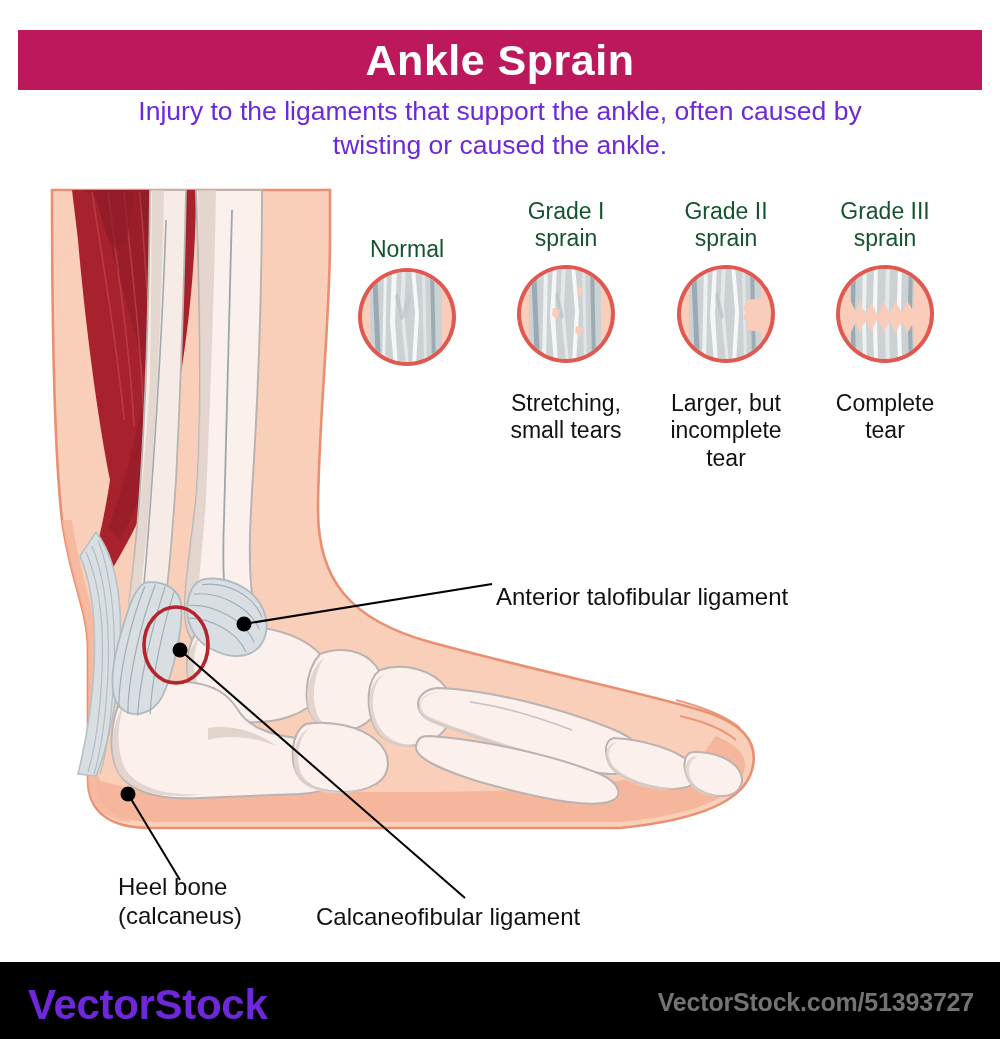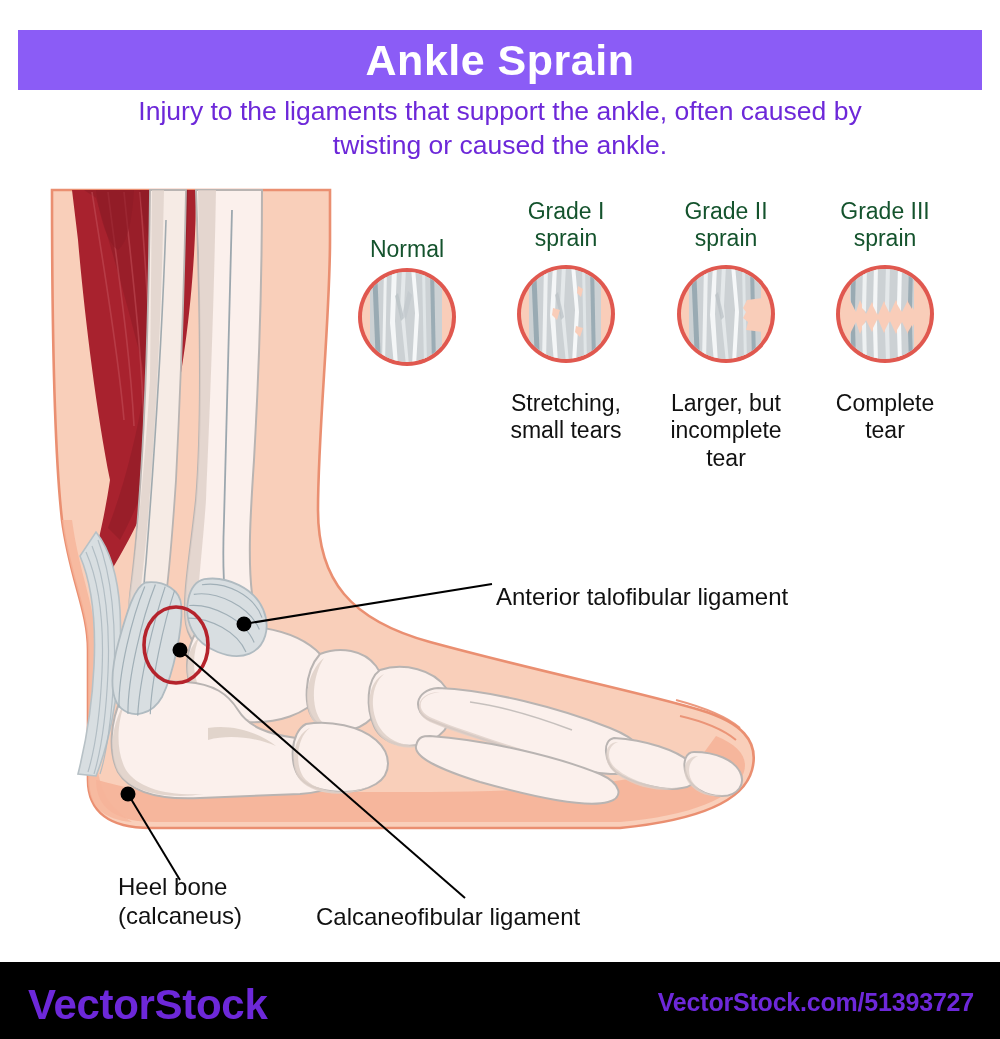--- a/index.html
+++ b/index.html
@@ -7,21 +7,21 @@
   body{
     width:1000px;height:1039px;position:relative;overflow:hidden;
     font-family:"Liberation Sans","DejaVu Sans",sans-serif;
     background:#ffffff;
   }
   .stage{position:absolute;left:0;top:0;width:1000px;height:1039px;}
 
   
   #title-band{
     position:absolute;left:18px;top:30px;width:964px;height:60px;
-    background:#8b5cf6;
+    background:#be185d;
     display:flex;align-items:center;justify-content:center;
   }
   #title-text{
     color:#ffffff;font-size:43px;font-weight:bold;letter-spacing:.5px;
     line-height:1;white-space:nowrap;
   }
 
   
   #subtitle{
     position:absolute;left:60px;top:95px;width:880px;
@@ -51,21 +51,21 @@
 
   
   #footer-bar{
     position:absolute;left:0;top:962px;width:1000px;height:77px;background:#000000;
   }
   #footer-brand{
     position:absolute;left:28px;top:981px;color:#6d28d9;
     font-size:42px;font-weight:bold;letter-spacing:-.3px;
   }
   #footer-url{
-    position:absolute;right:26px;top:988px;color:#6d28d9;
+    position:absolute;right:26px;top:988px;color:#737373;
     font-size:25px;font-weight:bold;letter-spacing:-.2px;
   }
 </style>
 </head>
 <body>
 
 <div class="stage">
 
   <div id="title-band">
     <span id="title-text">Ankle Sprain</span>

